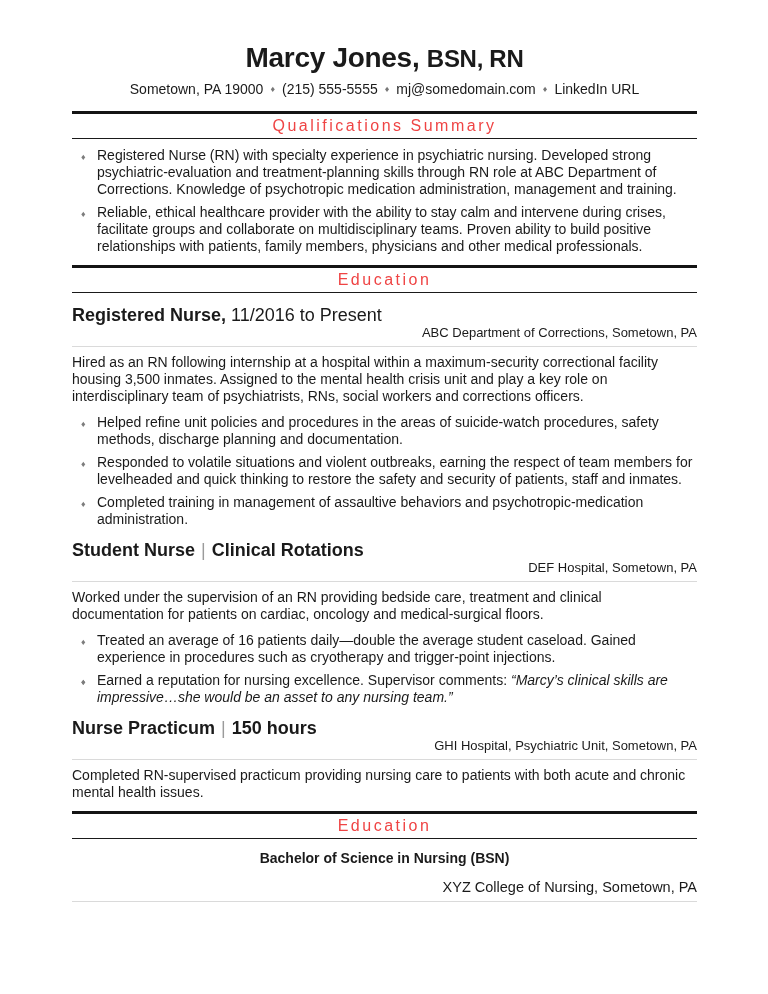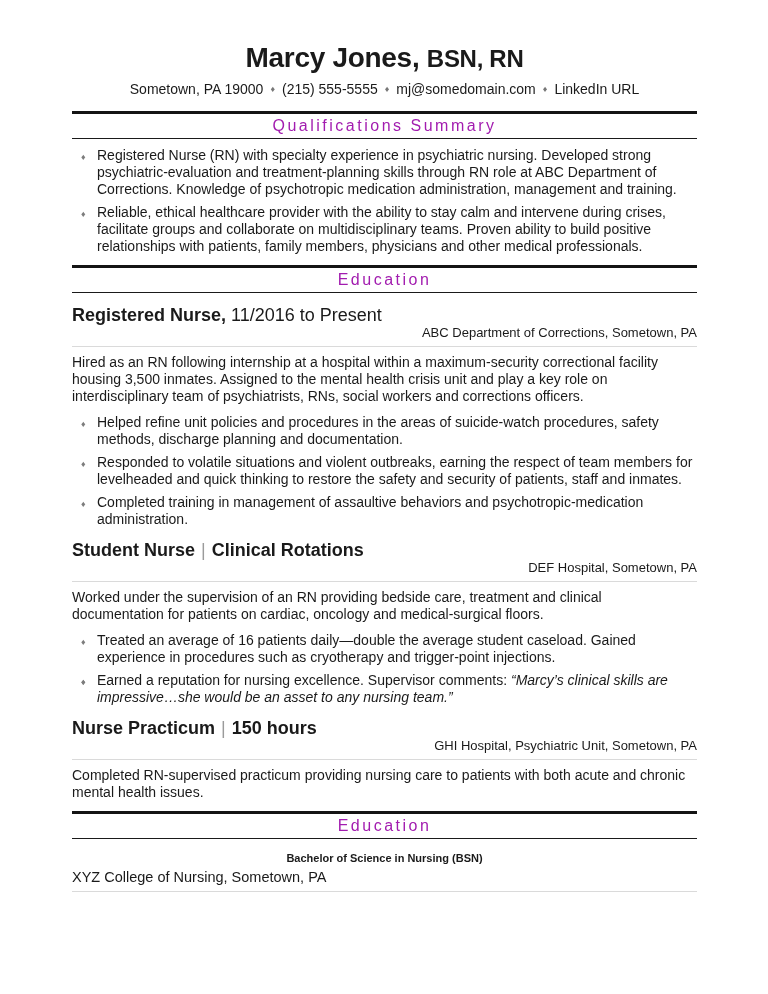--- a/index.html
+++ b/index.html
@@ -19,21 +19,21 @@
   .sep-icon { display:inline-block; font-size:9px; color:#777777; margin:0 7px; vertical-align:2px; }
 
   
   .sec-header {
     margin-top:10px;
     border-top:3.5px solid #141414;
     border-bottom:1.5px solid #1a1a1a;
     text-align:center;
     font-size:16px; line-height:19px; letter-spacing:2.5px;
     padding:2px 0 3px;
-    color:#a21caf;
+    color:#ef4444;
   }
   .sec-header.first { margin-top:13px; }
 
   
   ul.bullets { list-style:none; margin:8px 0 0 0; }
   ul.bullets li { position:relative; padding-left:25px; margin-bottom:6px; font-size:14px; line-height:17px; }
   ul.bullets li:last-child { margin-bottom:0; }
   .dmd-icon { position:absolute; left:9px; top:2px; font-size:9px; color:#7d7d7d; }
 
   
@@ -42,22 +42,22 @@
   .b { font-weight:bold; }
   .bar { color:#9b9b9b; font-weight:normal; padding:0 6px; }
   .job-org { text-align:right; font-size:13px; line-height:17px; margin-top:0; }
   hr.light { border:none; border-top:1px solid #dadada; margin:5px 0 7px; }
   .summary { font-size:14px; line-height:17px; }
   .job ul.bullets { margin-top:9px; }
   em.q { font-style:italic; }
 
   
   .edu { margin-top:10px; }
-  .degree { text-align:center; font-weight:bold; font-size:11px; line-height:18px; }
-  .school { text-align:left; font-size:14.5px; line-height:17px; margin-top:2px; }
+  .degree { text-align:center; font-weight:bold; font-size:14px; line-height:18px; }
+  .school { text-align:right; font-size:14.5px; line-height:17px; margin-top:12px; }
   .courses { text-align:center; font-size:14px; line-height:17.5px; margin-top:2px; }
 </style>
 </head>
 <body>
 
 <div class="page">
 
   <header>
     <h1 class="name"><span>Marcy Jones,</span> <span class="credentials">BSN, RN</span></h1>
     <div class="contact"><span>Sometown, PA 19000</span><span class="sep-icon">♦</span><span>(215) 555-5555</span><span class="sep-icon">♦</span><span>mj@somedomain.com</span><span class="sep-icon">♦</span><span>LinkedIn URL</span></div>

